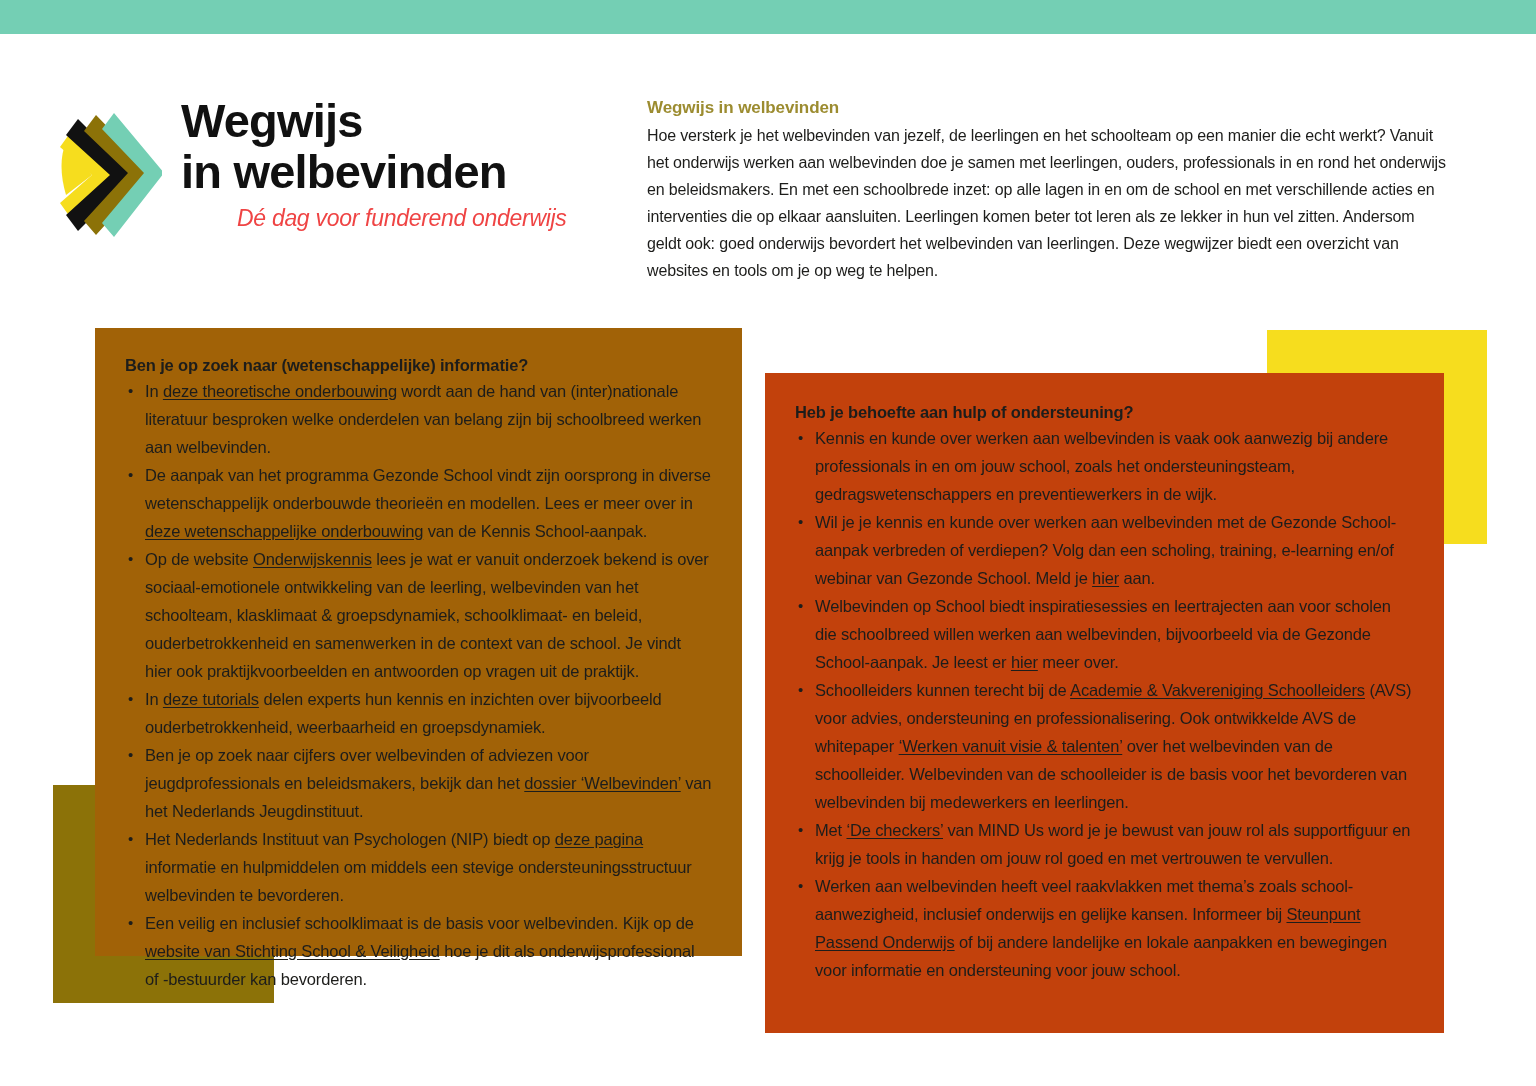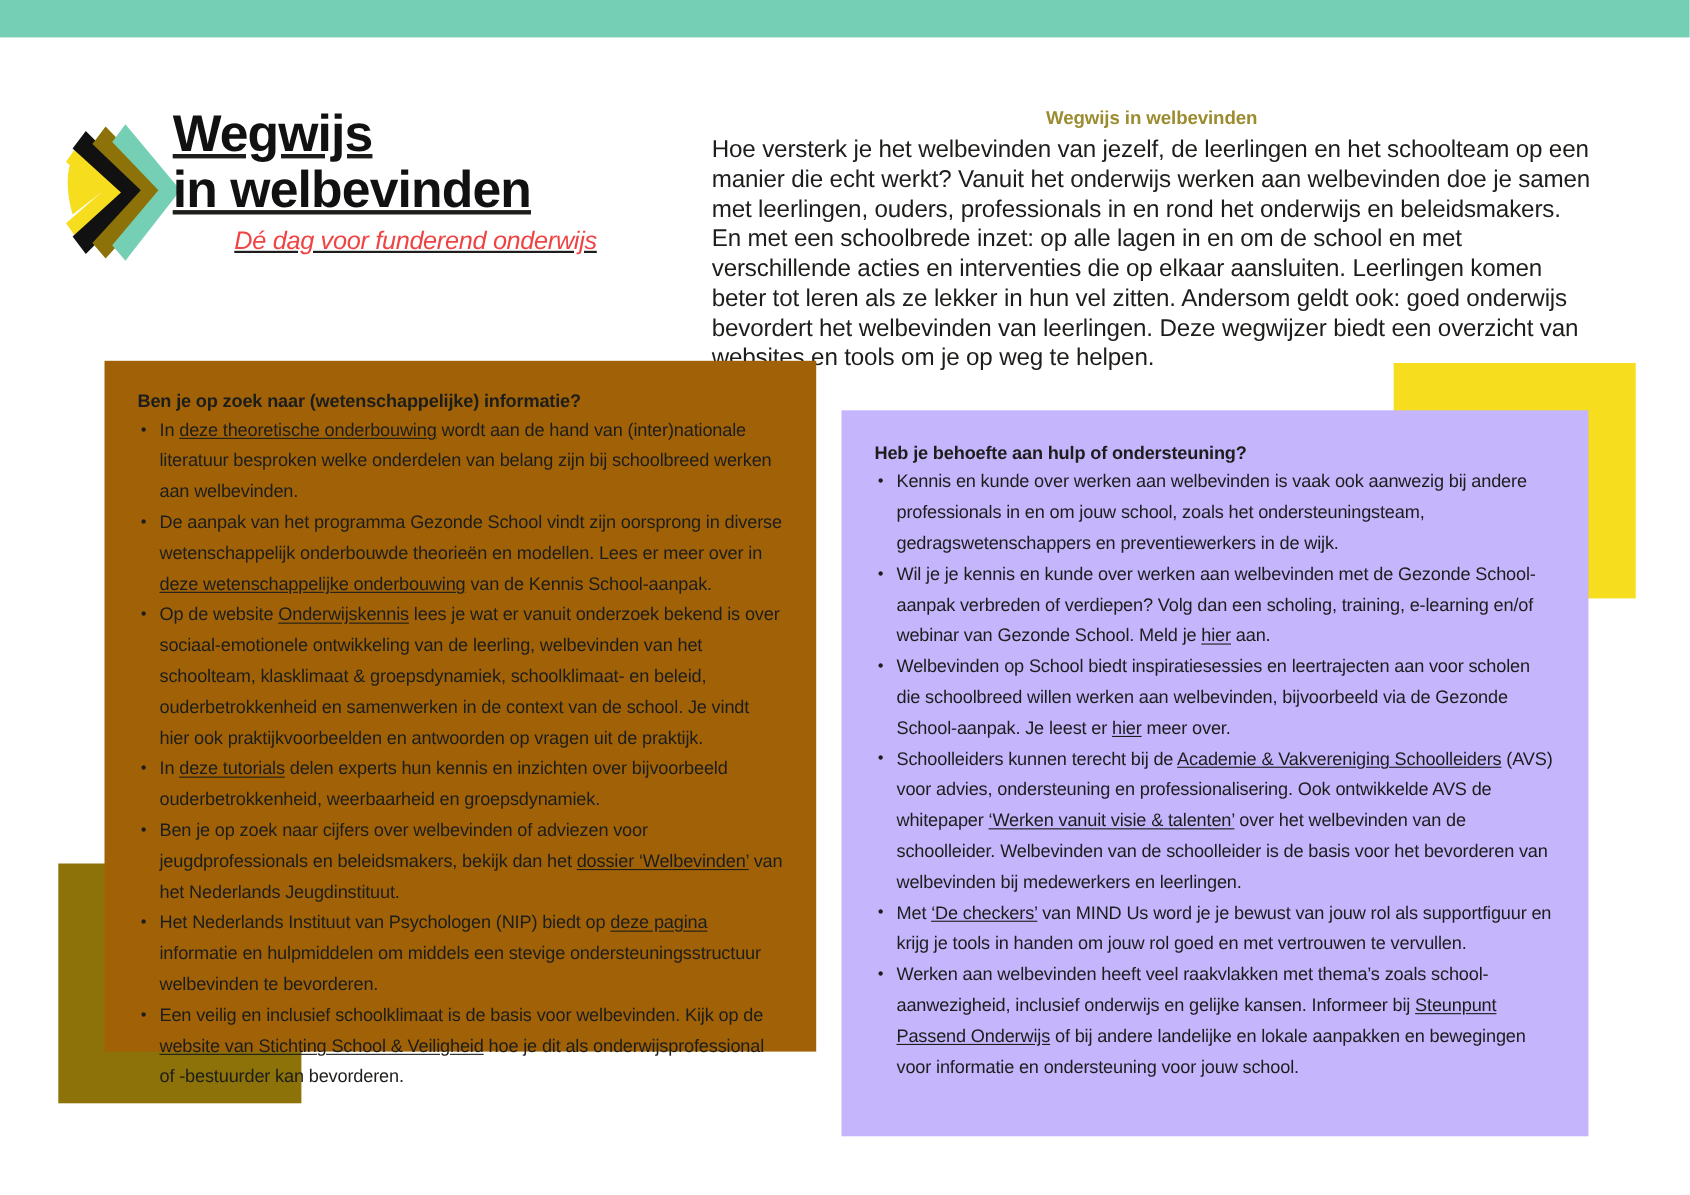--- a/index.html
+++ b/index.html
@@ -45,23 +45,22 @@
     left: 52px; top: 95px;
     width: 500px; height: 160px;
   }
   .logo-mark {
     position: absolute;
     left: 0; top: 8px;
     width: 110px; height: 145px;
   }
   .logo-text {
     position: absolute;
-    left: 105px; top: 0px;
+    left: 129px; top: 0px;
     width: 400px;
-    text-decoration: underline;
   }
   .logo-line {
     font-family: "Liberation Sans", sans-serif;
     font-weight: 700;
     font-size: 47px;
     line-height: 51px;
     letter-spacing: -0.8px;
     color: #111111;
     white-space: nowrap;
   }
@@ -81,44 +80,43 @@
     position: absolute;
     left: 647px; top: 98px;
     width: 800px;
   }
   .intro-title {
     font-size: 17px;
     font-weight: 700;
     color: #9c8c30;
     margin-bottom: 4px;
     letter-spacing: -0.1px;
-    text-align: center;
   }
   .intro-body {
-    font-size: 22px;
+    font-size: 16px;
     line-height: 27px;
     color: #1d1d1b;
     letter-spacing: -0.15px;
   }
 
   
   .panel {
     position: absolute;
     box-sizing: border-box;
   }
   .panel-yellow {
     left: 95px; top: 328px;
     width: 647px; height: 628px;
     background: #a16207;
     padding: 28px 30px 20px 30px;
   }
   .panel-green {
     left: 765px; top: 373px;
     width: 679px; height: 660px;
-    background: #c4b5fd;
+    background: #c2410c;
     padding: 30px 30px 20px 30px;
   }
   .panel-title {
     font-size: 16.5px;
     font-weight: 700;
     letter-spacing: -0.15px;
     margin-bottom: 2px;
     color: #1d1d1b;
   }
   ul.bullets {

